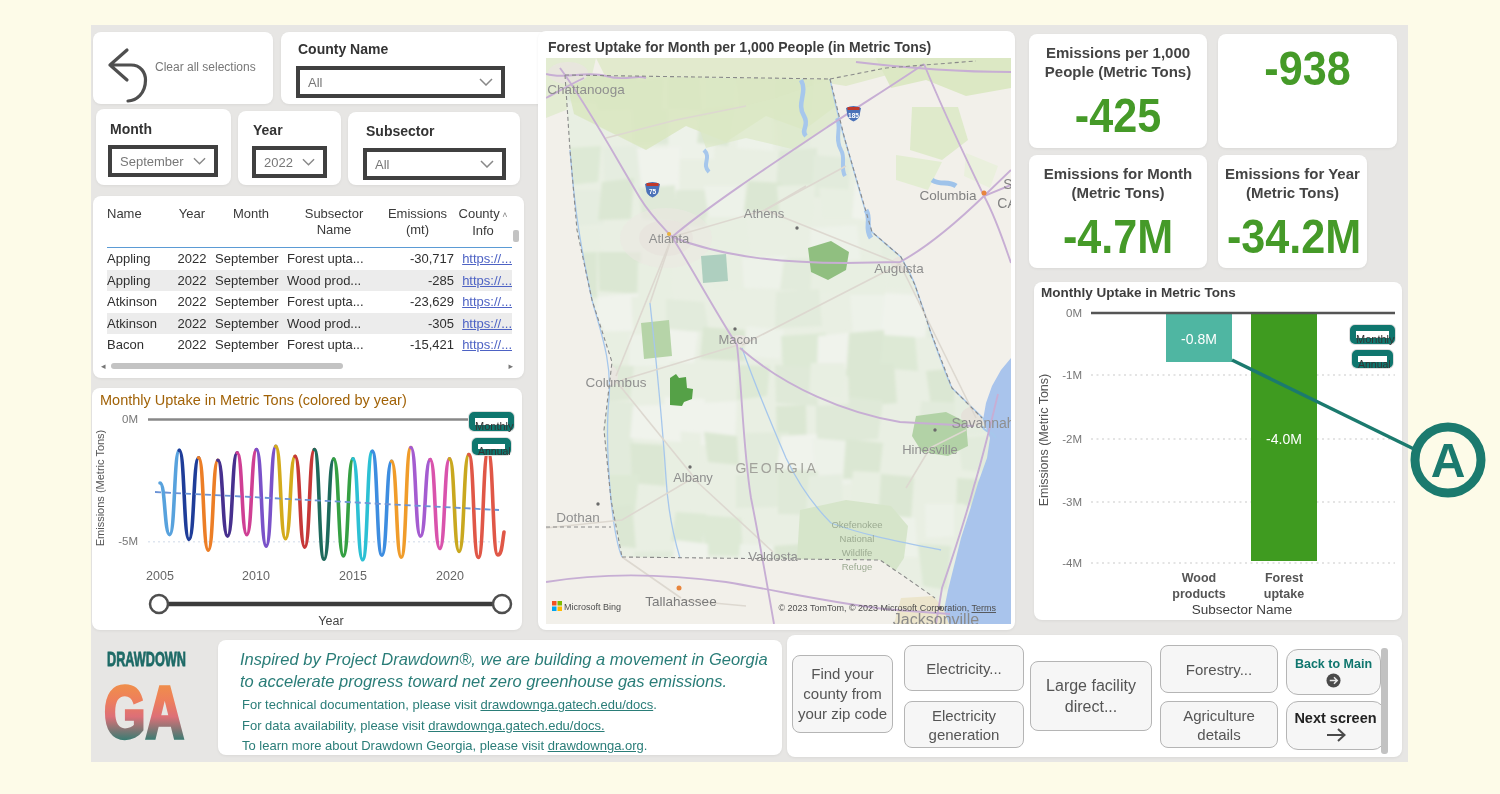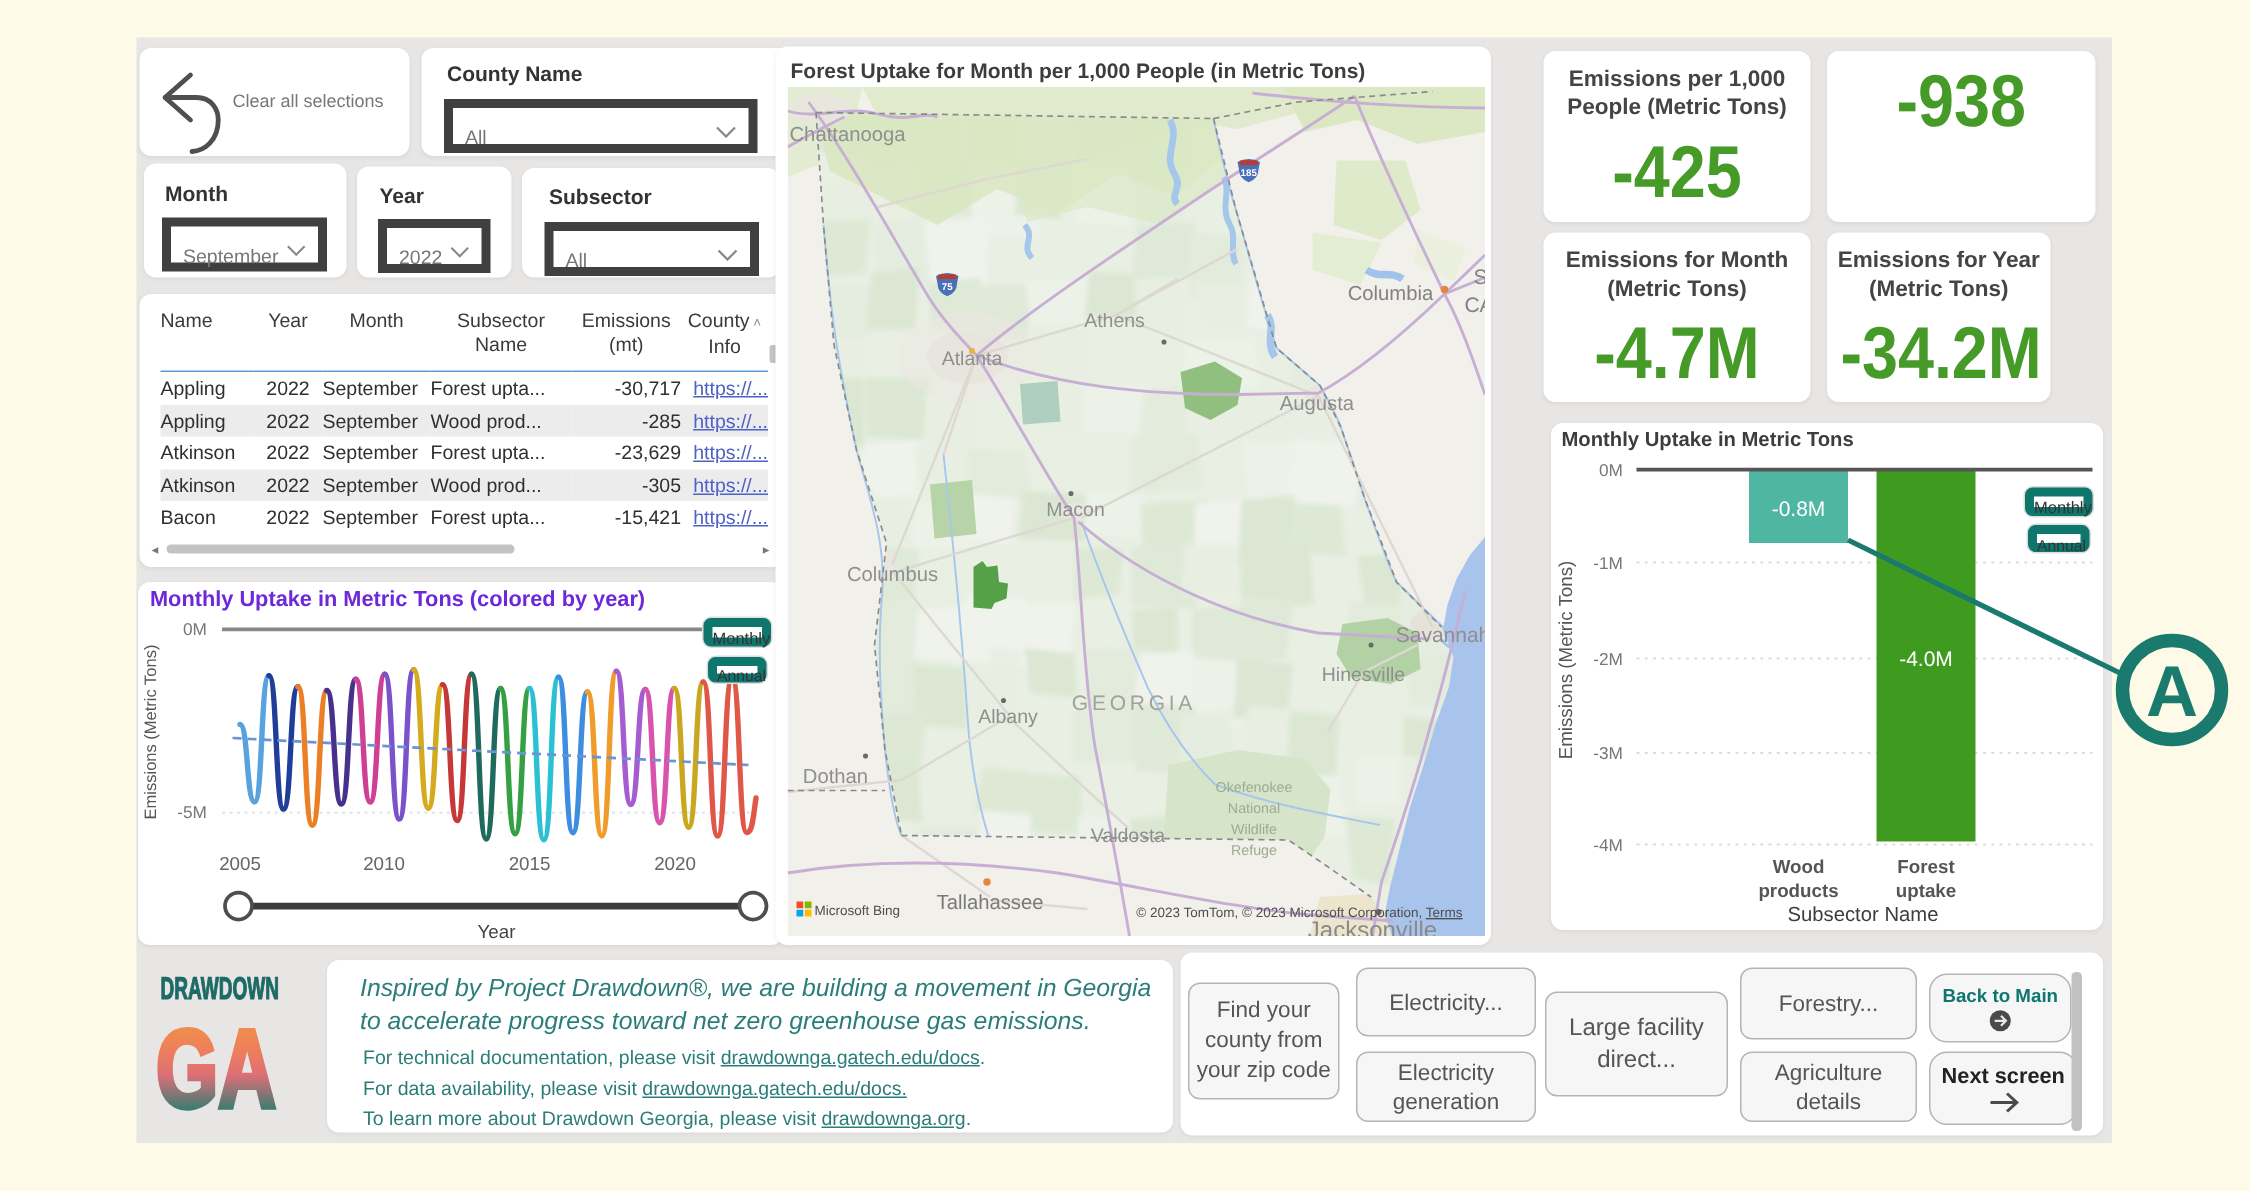--- a/index.html
+++ b/index.html
@@ -2,21 +2,21 @@
 <html><head>
 <meta charset="utf-8">
 <style>
 * { margin:0; padding:0; box-sizing:border-box; }
 html,body { width:1500px; height:794px; background:#fdfbe8; font-family:"Liberation Sans", sans-serif; overflow:hidden; }
 #page { position:absolute; left:0; top:0; width:1500px; height:794px; }
 #dash { position:absolute; left:91px; top:25px; width:1317px; height:737px; background:#e7e6e4; }
 .panel { position:absolute; background:#fff; border-radius:8px; box-shadow:0 1px 3px rgba(0,0,0,0.06); }
 .ptitle { font-weight:bold; color:#3d3d3d; }
 .slicer-label { font-weight:bold; color:#333; font-size:14px; }
-.dd { border:6px solid #404040; color:#777; font-size:13px; display:flex; align-items:flex-start; padding:12px 8px; position:absolute; background:#fff; }
+.dd { border:4px solid #404040; color:#777; font-size:13px; display:flex; align-items:center; padding:12px 8px; position:absolute; background:#fff; }
 .dd .chev { margin-left:auto; }
 .chev svg { display:block; }
 .kpi-title { font-weight:bold; color:#444; font-size:15px; text-align:center; line-height:19px; }
 .kpi-val { color:#459a28; font-size:49px; text-align:center; font-weight:bold; letter-spacing:0px; transform:scaleX(0.88); margin-top:2px; }
 .btn { position:absolute; background:#f6f6f6; border:1px solid #b5b5b5; border-radius:8px; color:#555; display:flex; align-items:center; justify-content:center; text-align:center; }
 .tbtn { position:absolute; background:#fff; border:6px solid #0f766e; border-radius:5px; color:#333; font-size:11px; text-align:center; box-shadow:0 0 0 1px #ddd; }
 </style>
 </head>
 <body>
 <div id="page">
@@ -146,21 +146,21 @@
   <div style="position:absolute;left:8px;top:166px;width:412px;height:8px;">
     <div style="position:absolute;left:0px;top:0px;font-size:9px;color:#777;line-height:8px;">◂</div>
     <div style="position:absolute;right:0px;top:0px;font-size:9px;color:#777;line-height:8px;">▸</div>
     <div style="position:absolute;left:10px;top:1px;width:232px;height:6px;background:#c3c3c3;border-radius:3px;"></div>
   </div>
   <div style="position:absolute;right:5px;top:34px;width:6px;height:12px;background:#c3c3c3;border-radius:2px;"></div>
 </div>
 
 <div class="panel" style="left:92px;top:388px;width:430px;height:242px;">
 
-  <div style="position:absolute;left:8px;top:4px;font-weight:bold;font-size:14.5px;color:#6d28d9;">Monthly Uptake in Metric Tons (colored by year)</div>
+  <div style="position:absolute;left:8px;top:4px;font-weight:normal;font-size:14.5px;color:#a16207;">Monthly Uptake in Metric Tons (colored by year)</div>
   <svg style="position:absolute;left:0;top:0;" width="430" height="242" viewBox="0 0 430 242" font-family="Liberation Sans, sans-serif">
     <text x="46" y="35" font-size="11.5" fill="#777" text-anchor="end">0M</text>
     <text x="46" y="157" font-size="11.5" fill="#777" text-anchor="end">-5M</text>
     <text x="12" y="100" font-size="11" fill="#555" text-anchor="middle" transform="rotate(-90 12 100)">Emissions (Metric Tons)</text>
     <line x1="56" y1="31.5" x2="412" y2="31.5" stroke="#888" stroke-width="2.5"></line>
     <line x1="56" y1="153.7" x2="412" y2="153.7" stroke="#dfe6f0" stroke-width="1.5" stroke-dasharray="2 3"></line>
 <path d="M68.0,95.0 C73.5,95.0 72.2,146.6 77.7,146.6 C83.2,146.6 81.8,62.4 87.3,62.4" stroke="#58a2dd" stroke-width="3.6" fill="none" stroke-linecap="round"></path>
 <path d="M87.3,62.4 C92.8,62.4 91.5,151.4 97.0,151.4 C102.5,151.4 101.1,69.8 106.6,69.8" stroke="#1f3d99" stroke-width="3.6" fill="none" stroke-linecap="round"></path>
 <path d="M106.6,69.8 C112.1,69.8 110.8,162.2 116.2,162.2 C121.8,162.2 120.4,72.3 125.9,72.3" stroke="#ec7e26" stroke-width="3.6" fill="none" stroke-linecap="round"></path>
 <path d="M125.9,72.3 C131.4,72.3 130.1,148.1 135.6,148.1 C141.1,148.1 139.7,64.8 145.2,64.8" stroke="#47308e" stroke-width="3.6" fill="none" stroke-linecap="round"></path>
@@ -186,21 +186,21 @@
     <line x1="67" y1="216" x2="410" y2="216" stroke="#3b3b3b" stroke-width="4.5"></line>
     <circle cx="67" cy="216" r="9" fill="#fff" stroke="#4e4e4e" stroke-width="2.5"></circle>
     <circle cx="410" cy="216" r="9" fill="#fff" stroke="#4e4e4e" stroke-width="2.5"></circle>
     <text x="239" y="237" font-size="12.5" fill="#444" text-anchor="middle">Year</text>
   </svg>
   <div class="tbtn" style="left:377px;top:24px;width:45px;height:19px;line-height:17px;">Monthly</div>
   <div class="tbtn" style="left:380px;top:50px;width:39px;height:17px;line-height:15px;font-size:10.5px;">Annual</div>
 
 </div>
 
-<div class="panel" style="left:517px;top:31px;width:477px;height:599px;">
+<div class="panel" style="left:538px;top:31px;width:477px;height:599px;">
   <div class="ptitle" style="position:absolute;left:10px;top:8px;font-size:14px;">Forest Uptake for Month per 1,000 People (in Metric Tons)</div>
   <div style="position:absolute;left:8px;top:27px;width:465px;height:566px;overflow:hidden;"><svg width="465" height="566" viewBox="0 0 465 566" font-family="Liberation Sans, sans-serif">
 <rect width="465" height="566" fill="#f2f0ea"></rect>
 <path d="M50,0 L340,0 L345,16 L300,28 L250,20 L200,30 L150,22 L100,32 L60,20 Z" fill="#e2eacd"></path>
 <path d="M330,0 L465,0 L465,30 L420,38 L380,22 L345,30 Z" fill="#dce8c4"></path>
 <path d="M0,0 L50,0 L44,26 L20,52 L0,60 Z" fill="#e3ecd2"></path>
 <polygon points="366,49 412,49 422,82 396,102 364,92" fill="#dfeacb"></polygon>
 <polygon points="350,97 396,104 382,132 350,122" fill="#e3edd2"></polygon>
 <polygon points="420,95 452,108 444,130 418,118" fill="#eaf0dd"></polygon>
 <polygon points="355,540 420,536 432,566 348,566" fill="#ece5cc"></polygon>

